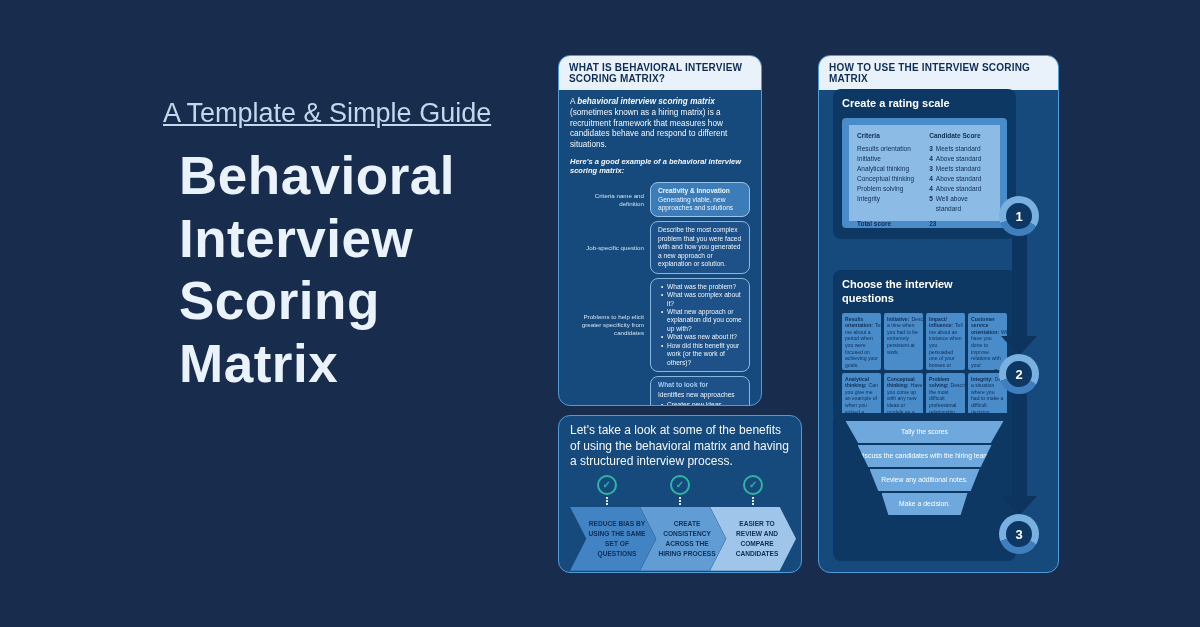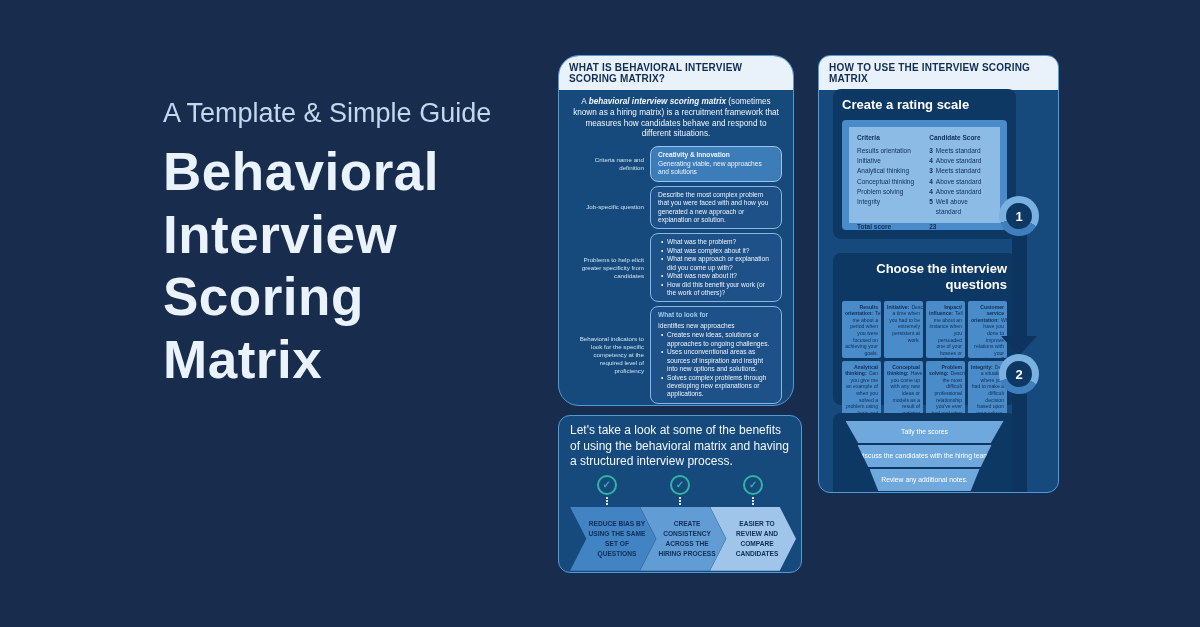--- a/index.html
+++ b/index.html
@@ -3,31 +3,31 @@
 <meta charset="utf-8">
 <style>
   html,body{margin:0;padding:0;}
   body{
     width:1200px;height:627px;position:relative;overflow:hidden;
     background:#182c4e;
     font-family:"Liberation Sans", sans-serif;
   }
   
   .hero{position:absolute;left:163px;top:98px;width:400px;}
-  .kicker{font-size:27px;color:#c3d8ec;margin:0 0 12px 0;font-weight:400;}
-  .hero-title{font-size:53px;font-weight:bold;color:#eaf3fb;line-height:1.18;white-space:pre-line;margin:0;letter-spacing:.5px;}
+  .kicker{font-size:27px;color:#c3d8ec;margin:0 0 12px 0;font-weight:400;text-decoration:underline;}
+  .hero-title{font-size:53px;font-weight:bold;color:#eaf3fb;line-height:1.18;white-space:pre-line;margin:16px;letter-spacing:.5px;}
   
   .panel{position:absolute;background:#174a7c;border:1.5px solid #4f9bd8;border-radius:12px;overflow:hidden;box-sizing:border-box;}
   .panel-header{background:#e9f1fa;color:#0f2d55;font-weight:bold;font-size:10px;padding:6px 10px;letter-spacing:.2px;}
-  #panel-what{left:558px;top:55px;width:236px;height:351px;border-radius:21px;}
+  #panel-what{left:558px;top:55px;width:204px;height:351px;}
   #panel-adv{left:558px;top:415px;width:244px;height:158px;}
-  #panel-how{left:818px;top:55px;width:241px;height:438px;}
+  #panel-how{left:818px;top:55px;width:241px;height:518px;}
   .pbody{padding:7px 11px;}
   
-  .intro{font-size:8.2px;color:#f2f7fc;line-height:1.32;margin:0 0 6px 0;text-align:center;}
+  .intro{font-size:8.2px;color:#f2f7fc;line-height:1.32;margin:0 0 6px 0;}
   .bi{font-weight:bold;font-style:italic;}
   .example{font-size:7.5px;font-style:italic;font-weight:bold;color:#f2f7fc;margin:0 0 7px 0;}
   .mrow{display:flex;gap:6px;margin-bottom:4px;align-items:center;}
   .mlabel{width:74px;flex:none;font-size:6.2px;color:#cfe2f3;text-align:right;line-height:1.3;}
   .mbox{flex:1;border:1px solid #8ab6e2;border-radius:8px;background:#1d5187;padding:4px 7px;color:#eef5fc;font-size:6.6px;line-height:1.28;}
   .mbox.hl{background:#3c7cb8;border-color:#9cc3e8;}
   .bt{font-weight:bold;}
   .mbox ul{margin:0;padding:0 0 0 9px;list-style:none;}
   .mbox li{position:relative;}
   .mbox li::before{content:"•";position:absolute;left:-6px;}
@@ -44,23 +44,23 @@
     font-size:6.6px;font-weight:bold;color:#0f2d55;text-transform:uppercase;line-height:1.5;
     clip-path:polygon(0 0,81% 0,100% 50%,81% 100%,0 100%,19% 50%);
     padding:0 10px 0 18px;box-sizing:border-box;margin-right:-16px;}
   .chev:last-child{margin-right:0;}
   .chev.c1{background:#4283c4;}
   .chev.c2{background:#619dd4;}
   .chev.c3{background:#9fc6ea;}
   
   .section-card{position:absolute;left:14px;width:183px;background:#0e3864;border-radius:8px;padding:8px 9px;box-sizing:border-box;color:#fff;}
   #card-rating{top:33px;height:150px;}
-  #card-questions{top:197px;height:152px;text-align:right;}
+  #card-questions{top:214px;height:152px;}
   #card-review{top:357px;height:148px;}
-  .sec-title{font-size:13px;font-weight:bold;margin:0 0 7px 0;line-height:1.25;}
+  .sec-title{font-size:11px;font-weight:bold;margin:0 12px 7px 0;line-height:1.25;}
   .table-outer{background:#4a8cc9;border-radius:4px;padding:7px;height:110px;box-sizing:border-box;}
   .table-inner{background:#8cbce6;height:100%;padding:6px 8px;box-sizing:border-box;color:#0f2d55;font-size:6.5px;line-height:1.55;}
   .trow{display:flex;}
   .tc1{flex:1.15;}
   .tc2{flex:1;display:flex;gap:3px;}
   .thead{font-weight:bold;margin-bottom:3px;}
   .ttotal{font-weight:bold;margin-top:5px;}
   .sn{font-weight:bold;}
   .qgrid{display:grid;grid-template-columns:repeat(4,1fr);gap:3px;}
   .qcard{background:#4a8cc9;border-radius:2px;padding:3px;font-size:5.1px;line-height:1.3;color:#0f2d55;height:57px;overflow:hidden;box-sizing:border-box;}
@@ -88,20 +88,21 @@
   <h1 class="hero-title">Behavioral
 Interview
 Scoring
 Matrix</h1>
 </div>
 
 <div class="panel" id="panel-what">
   <div class="panel-header">WHAT IS BEHAVIORAL INTERVIEW SCORING MATRIX?</div>
   <div class="pbody">
     <p class="intro"><span>A </span><span class="bi">behavioral interview scoring matrix</span><span> (sometimes known as a hiring matrix) is a recruitment framework that measures how candidates behave and respond to different situations.</span></p>
+    <p class="example">Here's a good example of a behavioral interview scoring matrix:</p>
 
     <div class="mrow">
       <div class="mlabel">Criteria name and definition</div>
       <div class="mbox hl">
         <div class="bt">Creativity &amp; Innovation</div>
         <div>Generating viable, new approaches and solutions</div>
       </div>
     </div>
 
     <div class="mrow">

